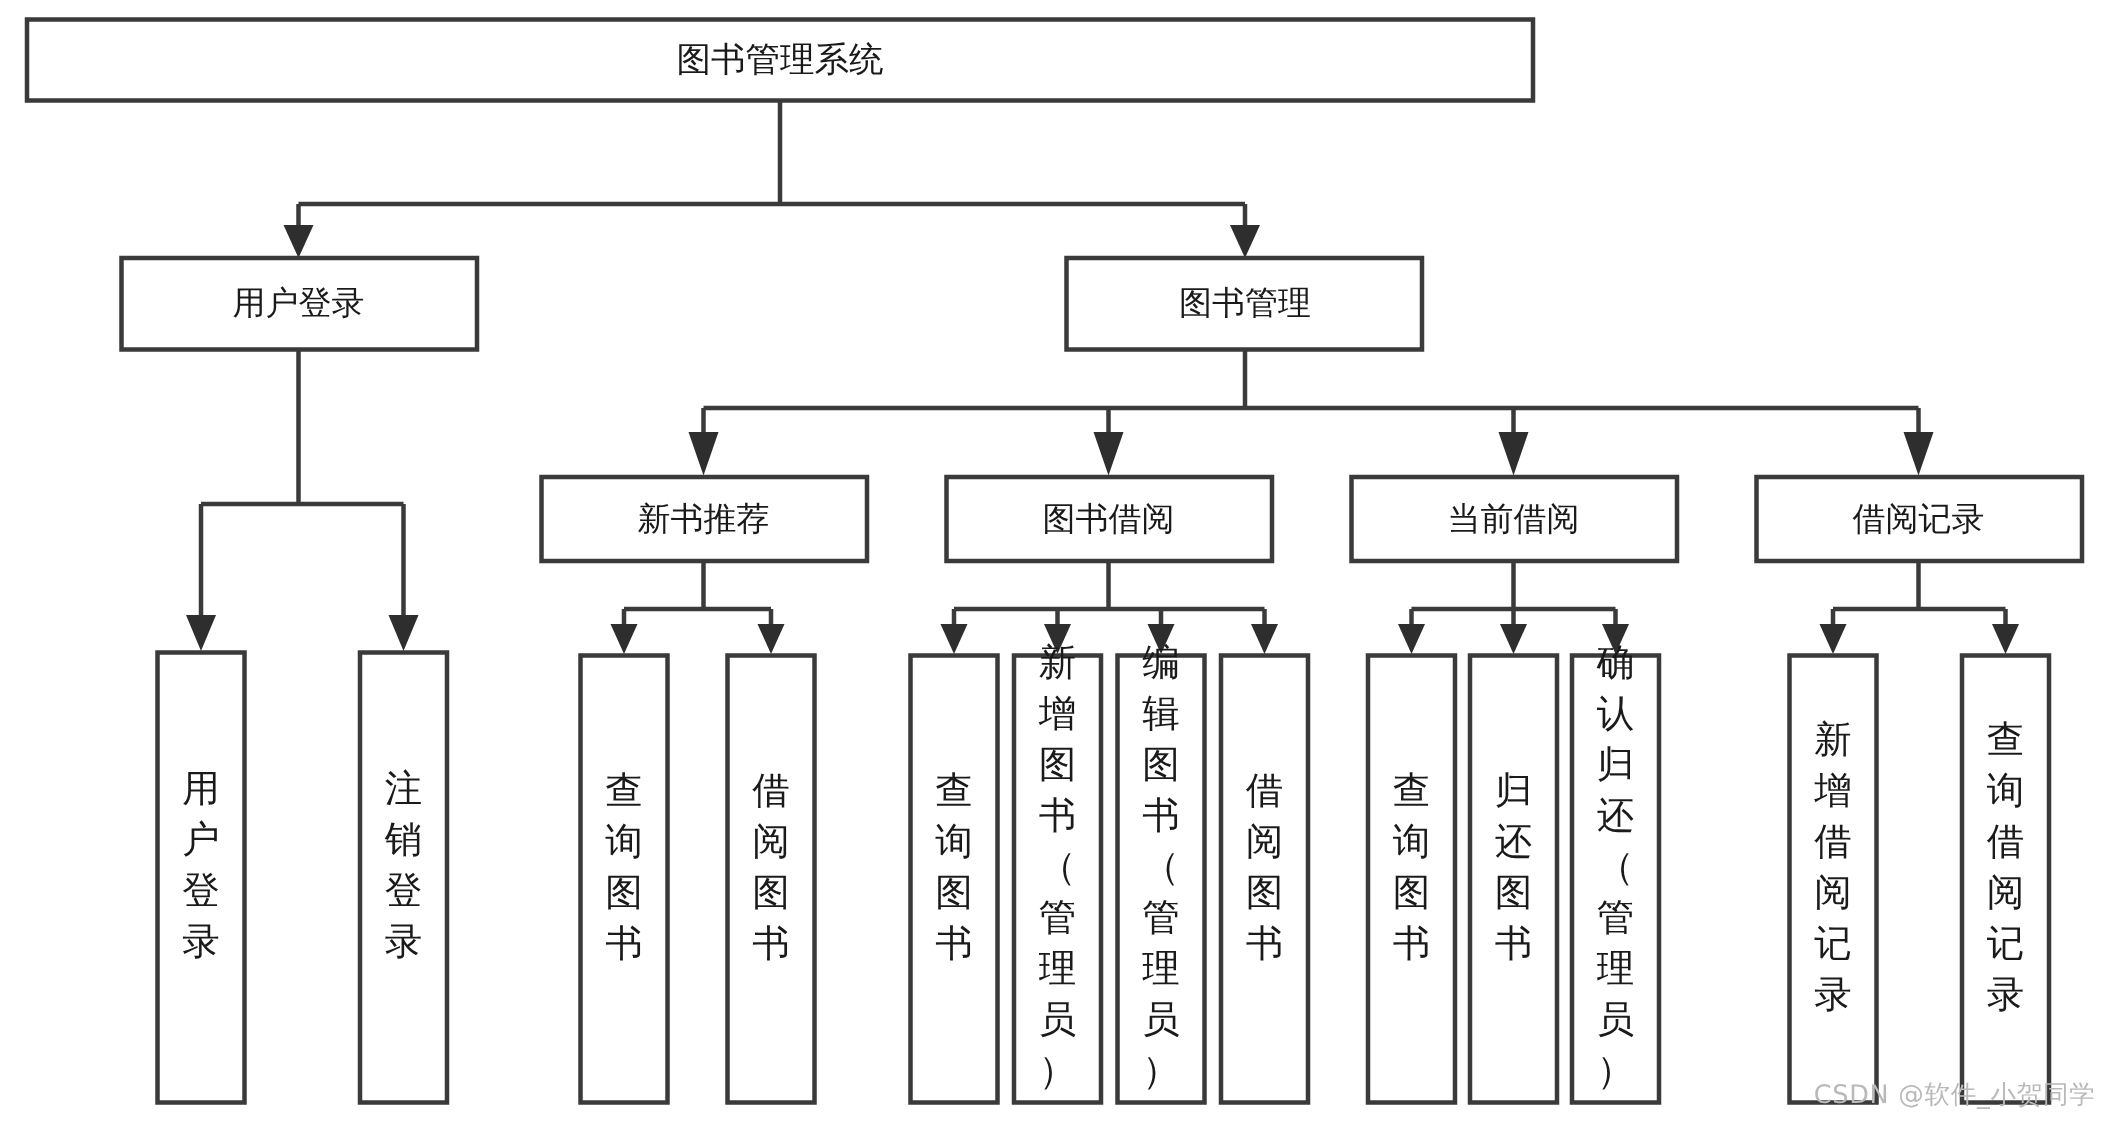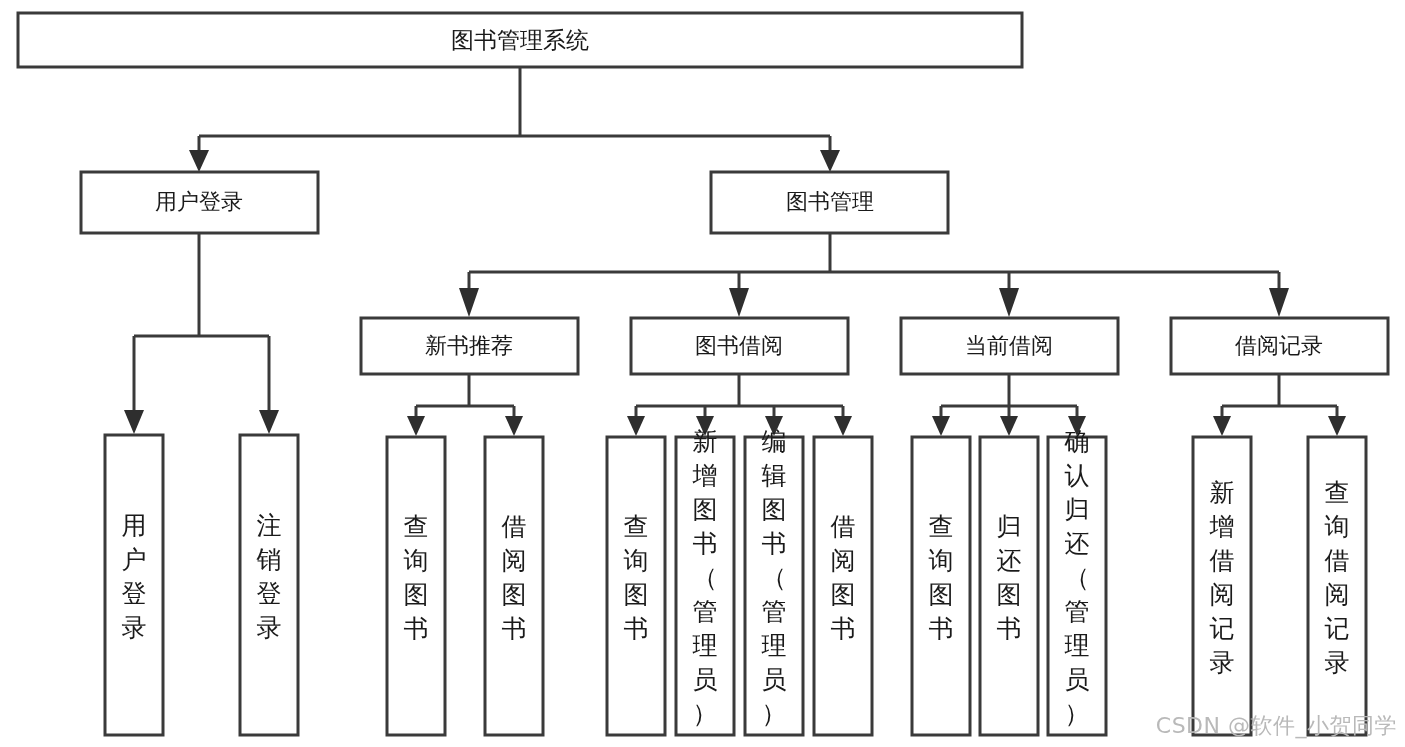--- a/index.html
+++ b/index.html
@@ -54,21 +54,21 @@
   }
   .arrow-head {
     fill: #2e2e2e;
     stroke: none;
   }
   .watermark-text {
     position: absolute;
     right: 8px;
     bottom: 6px;
     font-family: "DejaVu Sans", "Liberation Sans", sans-serif;
-    font-size: 22px;
+    font-size: 17px;
     color: #b9b9b9;
     letter-spacing: 0.5px;
     white-space: nowrap;
     user-select: none;
   }
 </style>
 </head>
 <body>
 
 <div id="diagram-root">

